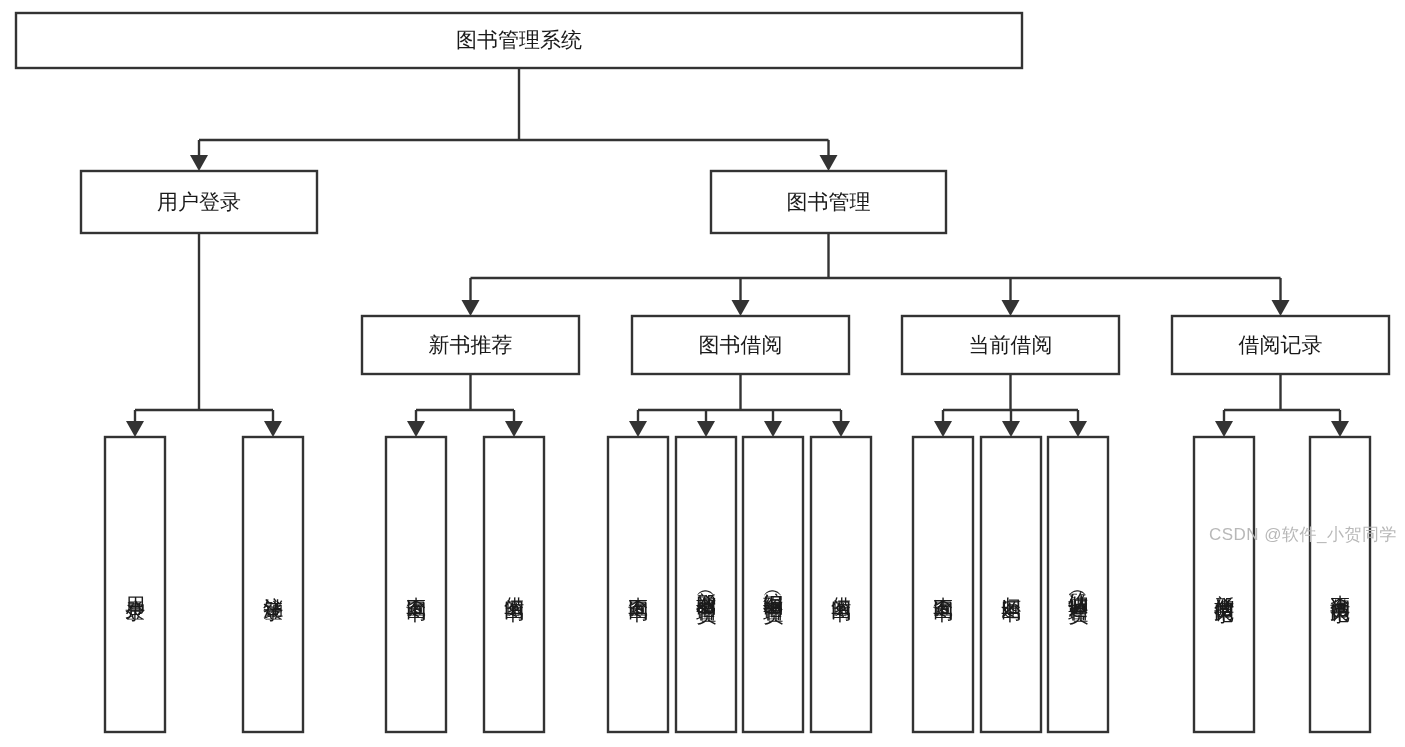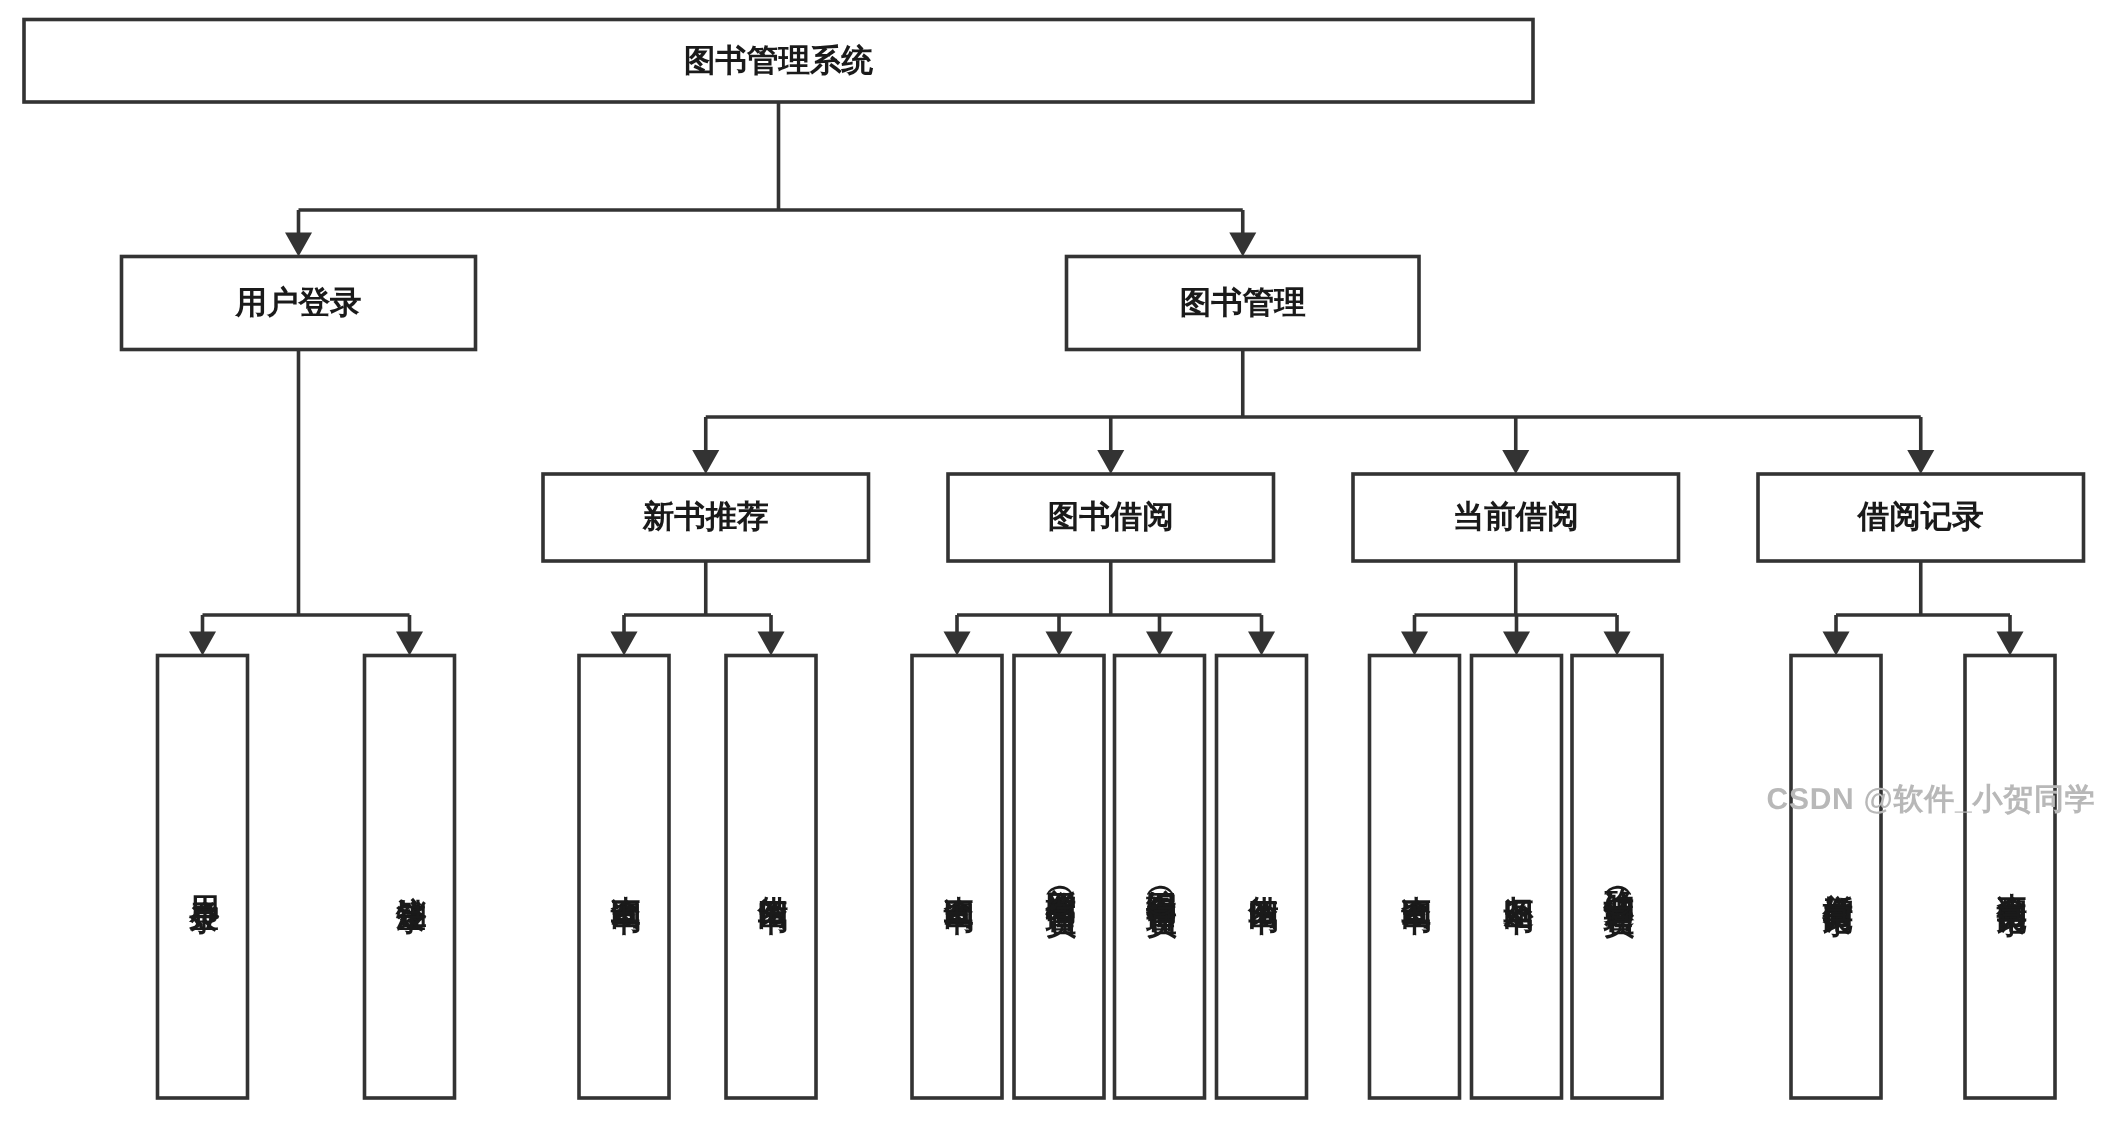--- a/index.html
+++ b/index.html
@@ -12,21 +12,20 @@
     width: 1405px;
     height: 747px;
     font-family: "Liberation Sans", "DejaVu Sans", sans-serif;
     overflow: hidden;
     position: relative;
   }
   #diagram-root {
     position: relative;
     width: 1405px;
     height: 550px;
-    font-weight: bold;
   }
   svg.diagram-canvas {
     position: absolute;
     top: 0;
     left: 0;
     width: 1405px;
     height: 747px;
     display: block;
   }
   .node-box {
@@ -65,21 +64,21 @@
   }
   .arrow-head {
     fill: #333333;
     stroke: none;
   }
   #watermark {
     position: absolute;
     right: 8px;
     bottom: 4px;
     font-family: "Liberation Sans", "DejaVu Sans", sans-serif;
-    font-size: 20px;
+    font-size: 17px;
     color: #b8b8b8;
     letter-spacing: 0.5px;
     user-select: none;
   }
 </style>
 </head>
 <body>
 
 <div id="diagram-root">
   <svg class="diagram-canvas" id="diagram-svg" viewBox="0 0 1405 747" xmlns="http://www.w3.org/2000/svg">

